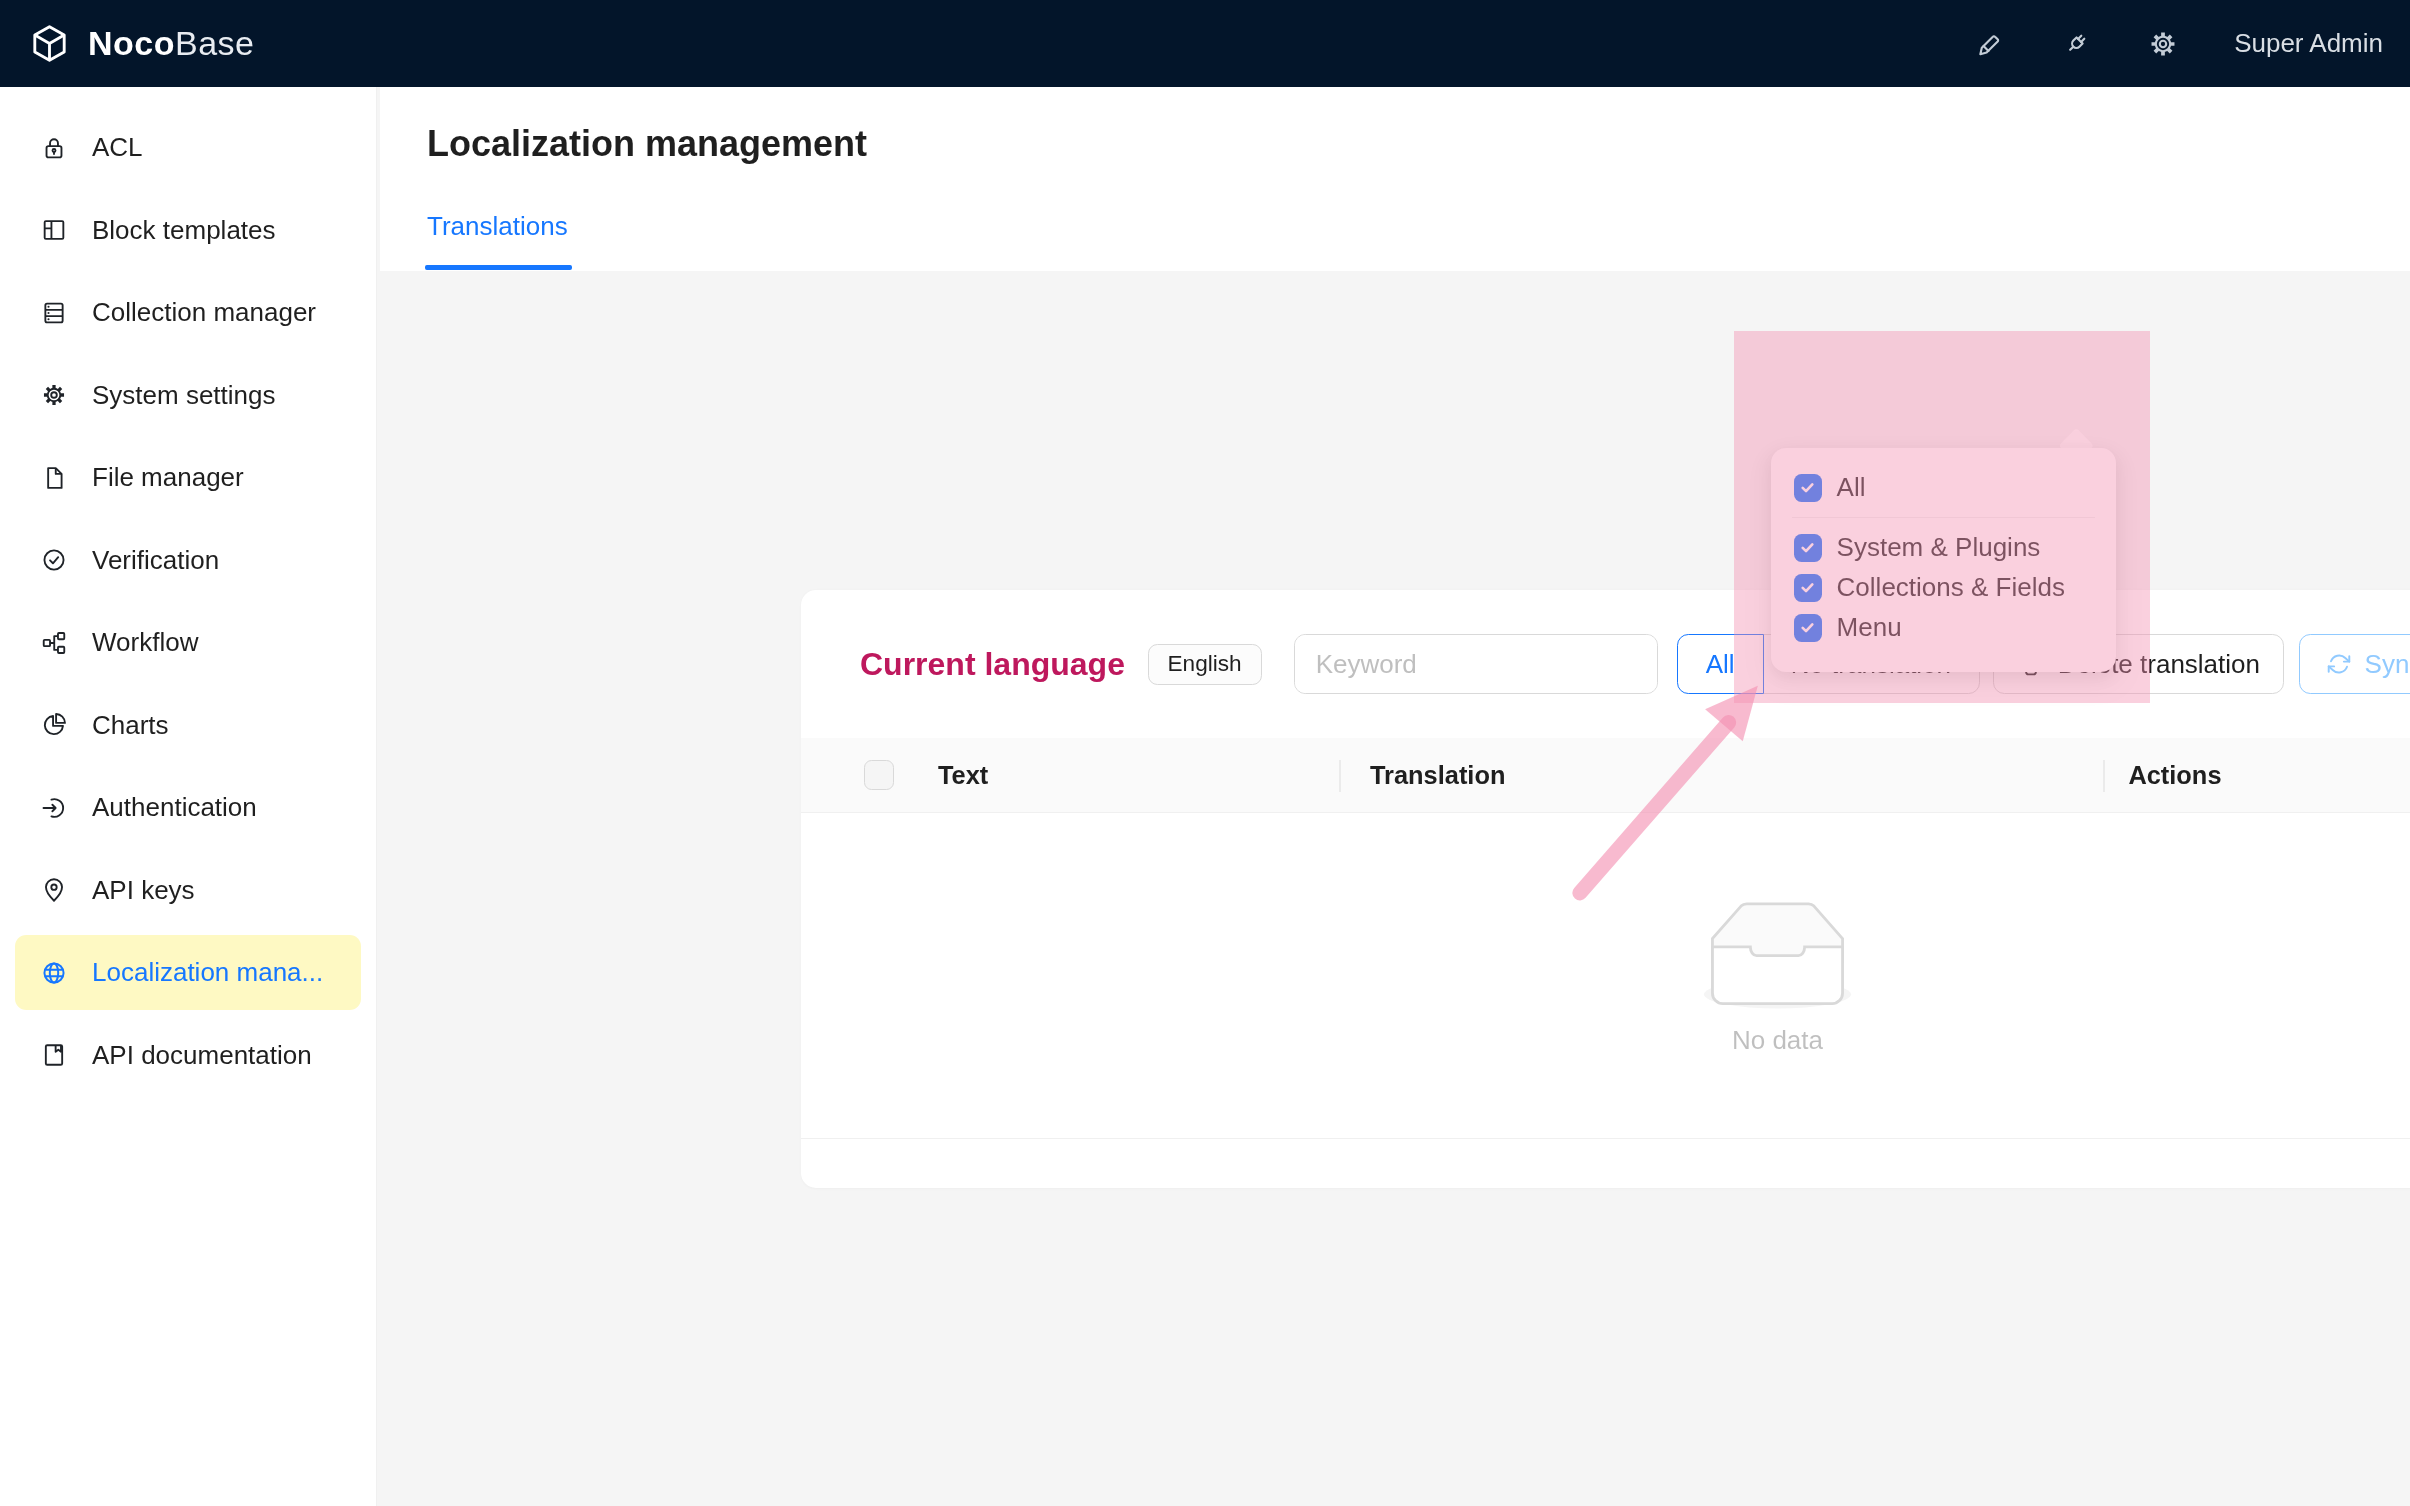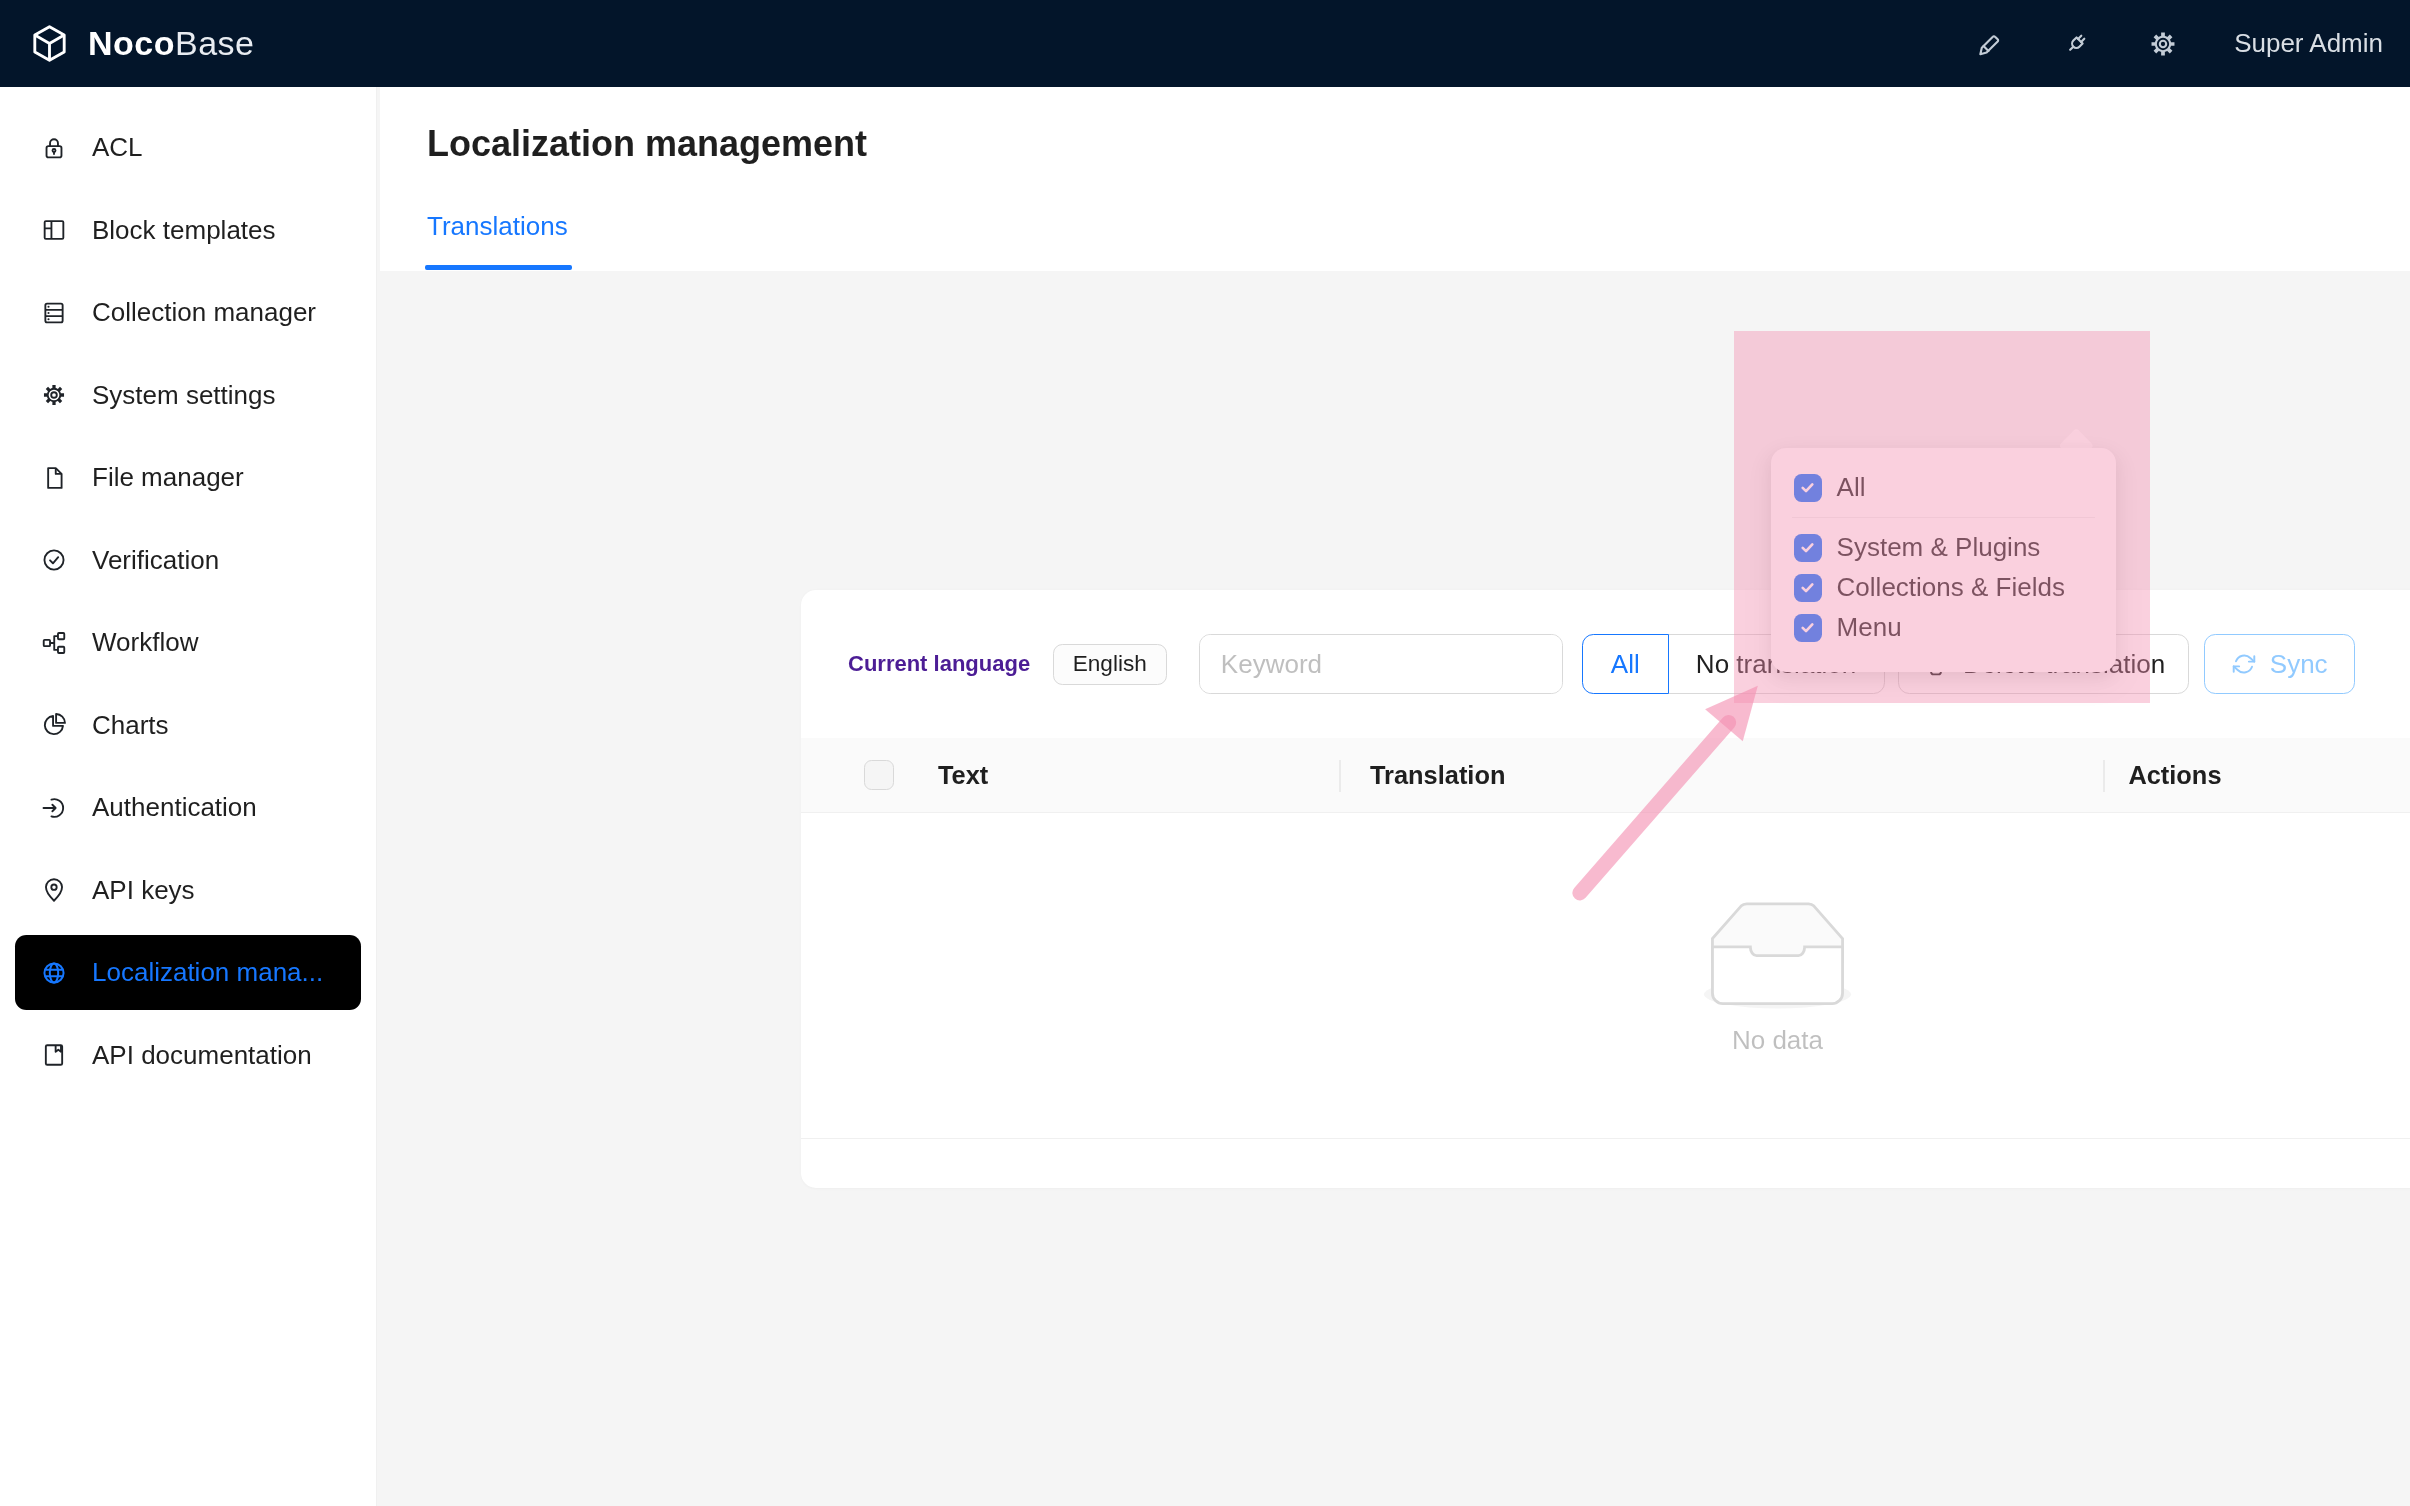--- a/index.html
+++ b/index.html
@@ -20,38 +20,38 @@
   .tb-icon svg { width:32px; height:32px; display:block; }
   .tb-user { font-size:26px; color:#d9dee4; cursor:pointer; }
 
   
   .sidebar { position:absolute; left:0; top:87px; width:377px; height:1420px; background:#ffffff;
     border-right:1.9px solid #f0f0f0; padding-top:23px; z-index:10; }
   .side-item { height:75px; margin:0 15px 7.5px 15px; border-radius:11.3px; display:flex; align-items:center;
     gap:24.5px; padding-left:24.5px; font-size:26px; color:rgba(0,0,0,0.88); cursor:pointer; }
   .side-item .side-icon { width:28px; height:28px; flex:0 0 28px; color:#1f2328; }
   .side-icon svg { width:28px; height:28px; display:block; }
-  .side-item.selected { background:#000000; color:#1677ff; }
+  .side-item.selected { background:#fef9c3; color:#1677ff; }
   .side-item.selected .side-icon { color:#1677ff; }
   .side-label { white-space:nowrap; }
 
   
   .page-header { position:absolute; left:380px; top:87px; right:0; height:184px; background:#ffffff; z-index:5; }
   .page-title { position:absolute; left:47px; top:36px; font-size:36px; font-weight:bold; color:rgba(0,0,0,0.88); }
   .tab { position:absolute; left:47px; top:124px; font-size:26px; color:#1677ff; cursor:pointer; }
   .tab-inkbar { position:absolute; left:45px; top:178px; width:147px; height:4.7px; background:#1677ff; border-radius:1.9px; }
 
   
   .content { position:absolute; left:377px; top:270px; right:0; bottom:0; background:#f5f5f5; }
   .card { position:absolute; left:424px; top:320px; width:1953px; height:598px; background:#ffffff;
     border-radius:15px; box-shadow:0 0.9px 2.8px rgba(0,0,0,0.03); z-index:1; }
 
   
   .toolbar { position:absolute; left:47px; top:44px; right:38px; height:60px; display:flex; align-items:center; }
-  .cl-label { font-size:22px; font-weight:bold; color:#4c1d95; white-space:nowrap; }
+  .cl-label { font-size:32px; font-weight:bold; color:#be185d; white-space:nowrap;margin-left:12px; }
   .lang-tag { margin-left:22.6px; height:41px; display:flex; align-items:center; padding:0 19px;
     border:1.9px solid #d9d9d9; border-radius:9.4px; background:#fcfcfc; font-size:22.6px; color:rgba(0,0,0,0.88); cursor:pointer; }
   .search-box { margin-left:32px; width:364px; height:60px; border:1.9px solid #d9d9d9; border-radius:11.3px;
     background:#fff; display:flex; align-items:stretch; overflow:hidden; }
   .search-box input { flex:1; border:none; outline:none; padding:0 21px; font-size:26px;
     font-family:"Liberation Sans","DejaVu Sans",sans-serif; color:rgba(0,0,0,0.88); }
   .search-box input::placeholder { color:#bfbfbf; }
   .search-suffix { width:55px; border-left:1.9px solid #ececec; display:flex; align-items:center; justify-content:center;
     color:#8c8c8c; cursor:pointer; }
   .search-suffix svg { width:28px; height:28px; }

